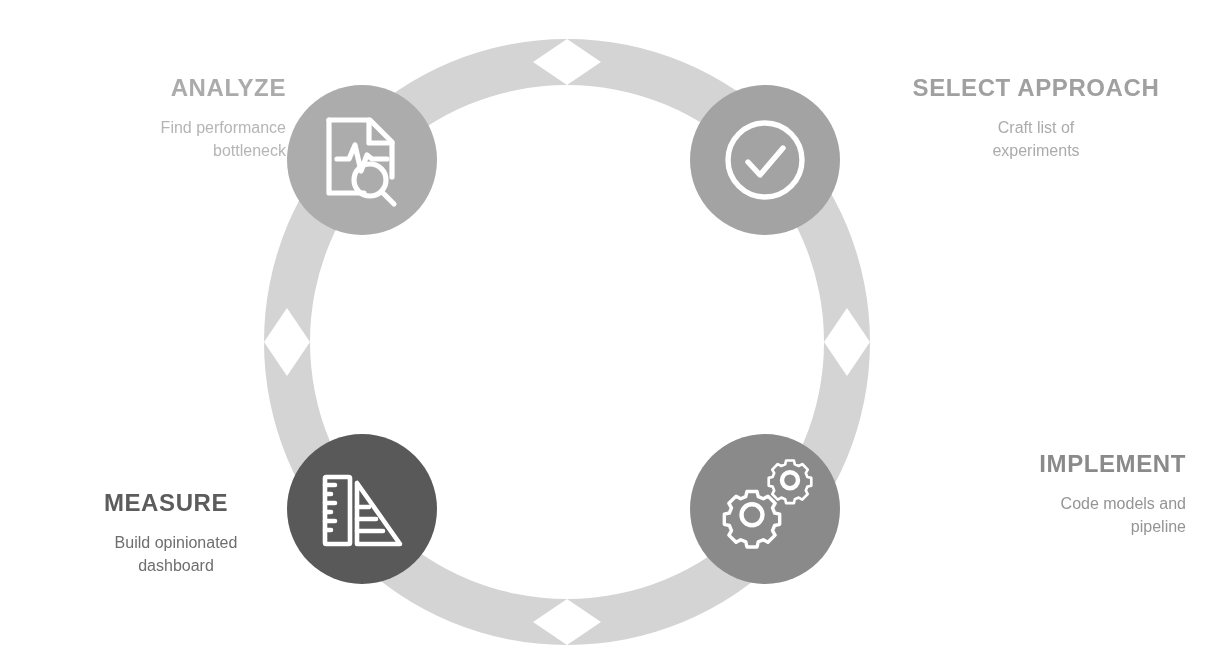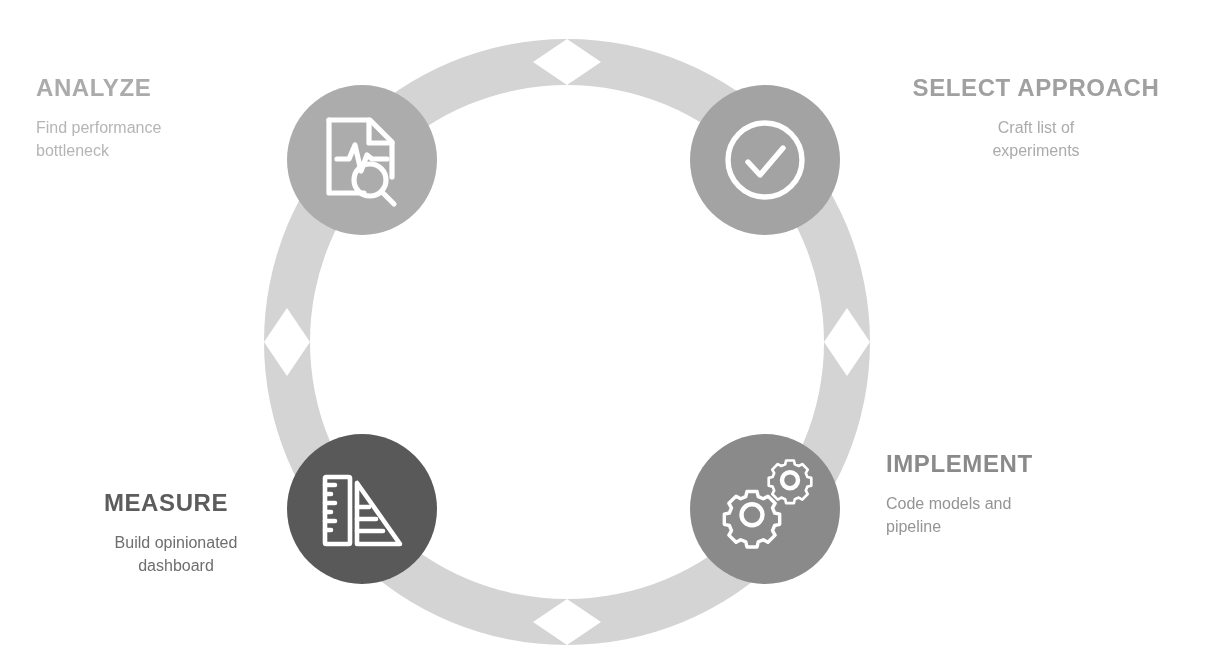--- a/index.html
+++ b/index.html
@@ -46,23 +46,23 @@
     margin: 0 0 14px 0;
     white-space: nowrap;
   }
   .label-desc {
     font-size: 16px;
     font-weight: normal;
     line-height: 1.45;
     margin: 0;
   }
 
-  .label-analyze   { left: 36px;  top: 74px;  width: 250px; text-align: left; }
+  .label-analyze   { left: 36px;  top: 74px;  width: 250px; text-align: right; }
   .label-select    { left: 886px; top: 74px;  width: 300px; text-align: center; }
-  .label-implement { left: 886px; top: 450px; width: 300px; text-align: left; }
+  .label-implement { left: 886px; top: 450px; width: 300px; text-align: right; }
   .label-measure   { left: 36px;  top: 489px; width: 260px; text-align: center; }
 
   .label-analyze   .label-title { color: #ababab; }
   .label-analyze   .label-desc  { color: #b5b5b5; }
   .label-select    .label-title { color: #a0a0a0; }
   .label-select    .label-desc  { color: #ababab; }
   .label-implement .label-title { color: #8a8a8a; }
   .label-implement .label-desc  { color: #949494; }
   .label-measure   .label-title { color: #5c5c5c; }
   .label-measure   .label-desc  { color: #6e6e6e; }

